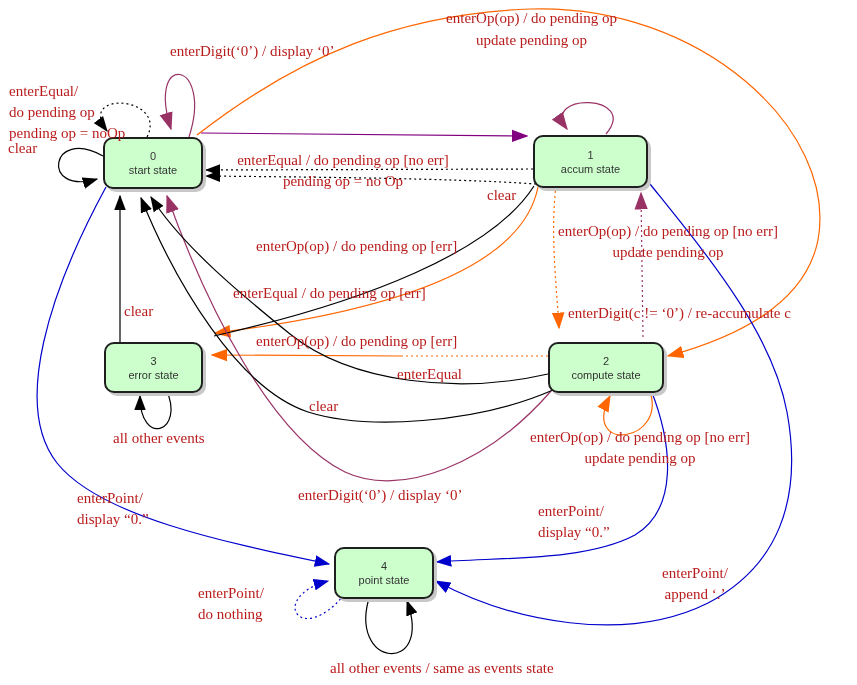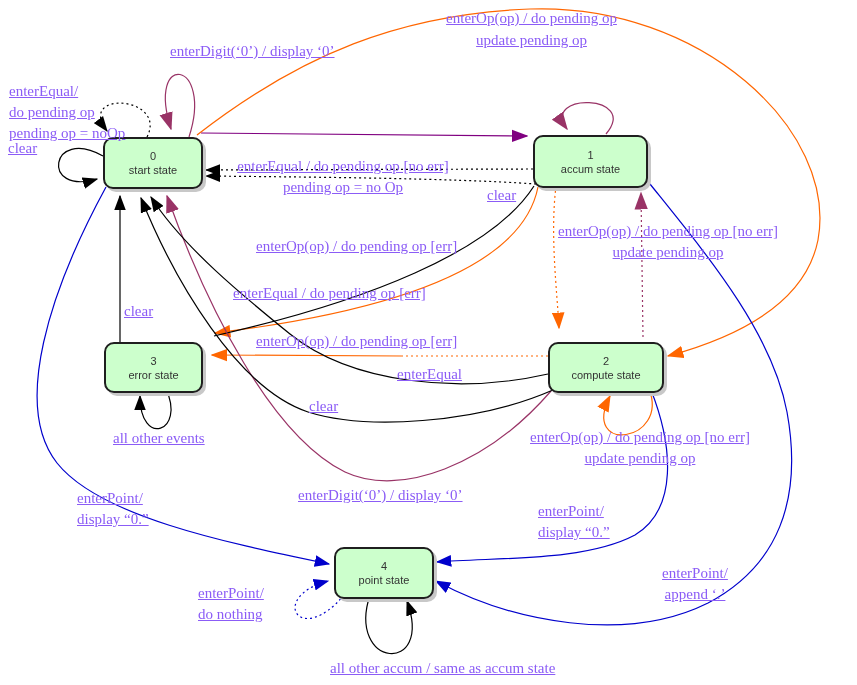--- a/index.html
+++ b/index.html
@@ -1,20 +1,20 @@
 <!DOCTYPE html>
 <html><head>
 <meta charset="utf-8">
 <style>
   html,body{margin:0;padding:0;background:#fff;}
   .stage{position:relative;width:857px;height:685px;background:#ffffff;overflow:hidden;
          font-family:"Liberation Serif",serif;}
   .stage svg{position:absolute;left:0;top:0;}
-  .lbl{position:absolute;font:15px/21px "Liberation Serif",serif;color:#8b5cf6;
-       white-space:pre-line;z-index:3;text-decoration:underline;}
+  .lbl{position:absolute;font:15px/21px "Liberation Serif",serif;color:#b91c1c;
+       white-space:pre-line;z-index:3;}
   .c{text-align:center;}
   .state{position:absolute;z-index:2;background:#ccffcc;border:2px solid #1f1f1f;
          border-radius:10px;box-shadow:3px 3px 0 #c8c8c8;
          display:flex;flex-direction:column;align-items:center;justify-content:center;
          font:11px/14px "Liberation Sans",sans-serif;color:#333;}
 </style>
 </head>
 <body>
 
 <div class="stage">
@@ -107,38 +107,39 @@
     <div>point state</div>
   </div>
 
   <div class="lbl c" style="left:420px;top:7px;width:223px;line-height:22px;">enterOp(op) / do pending op
 update pending op</div>
   <div class="lbl" style="left:9px;top:36px;margin-top:45px;">enterEqual/
 do pending op
 pending op = noOp</div>
   <div class="lbl" style="left:170px;top:41px;">enterDigit(‘0’) / display ‘0’</div>
   <div class="lbl" style="left:8px;top:138px;">clear</div>
-  <div class="lbl c" style="left:215px;top:156px;width:256px;">enterEqual / do pending op [no err]
+  <div class="lbl c" style="left:215px;top:150px;width:256px;">enterEqual / do pending op [no err]
 pending op = no Op</div>
   <div class="lbl" style="left:487px;top:185px;">clear</div>
   <div class="lbl c" style="left:548px;top:221px;width:240px;">enterOp(op) / do pending op [no err]
 update pending op</div>
   <div class="lbl" style="left:256px;top:236px;">enterOp(op) / do pending op [err]</div>
   <div class="lbl" style="left:233px;top:283px;">enterEqual / do pending op [err]</div>
+  <div class="lbl" style="left:568px;top:303px;">enterDigit(c != ‘0’) / re-accumulate c</div>
   <div class="lbl" style="left:124px;top:301px;">clear</div>
   <div class="lbl" style="left:256px;top:331px;">enterOp(op) / do pending op [err]</div>
   <div class="lbl" style="left:397px;top:364px;">enterEqual</div>
   <div class="lbl" style="left:309px;top:396px;">clear</div>
   <div class="lbl" style="left:113px;top:428px;">all other events</div>
   <div class="lbl c" style="left:505px;top:427px;width:270px;">enterOp(op) / do pending op [no err]
 update pending op</div>
   <div class="lbl" style="left:298px;top:485px;">enterDigit(‘0’) / display ‘0’</div>
   <div class="lbl" style="left:77px;top:488px;">enterPoint/
 display “0.”</div>
   <div class="lbl" style="left:538px;top:501px;">enterPoint/
 display “0.”</div>
   <div class="lbl c" style="left:640px;top:563px;width:110px;">enterPoint/
 append ‘.’</div>
   <div class="lbl" style="left:198px;top:583px;">enterPoint/
 do nothing</div>
-  <div class="lbl" style="left:330px;top:658px;">all other accum / same as accum state</div>
+  <div class="lbl" style="left:330px;top:658px;">all other events / same as events state</div>
 
 </div>
 
 </body></html>

